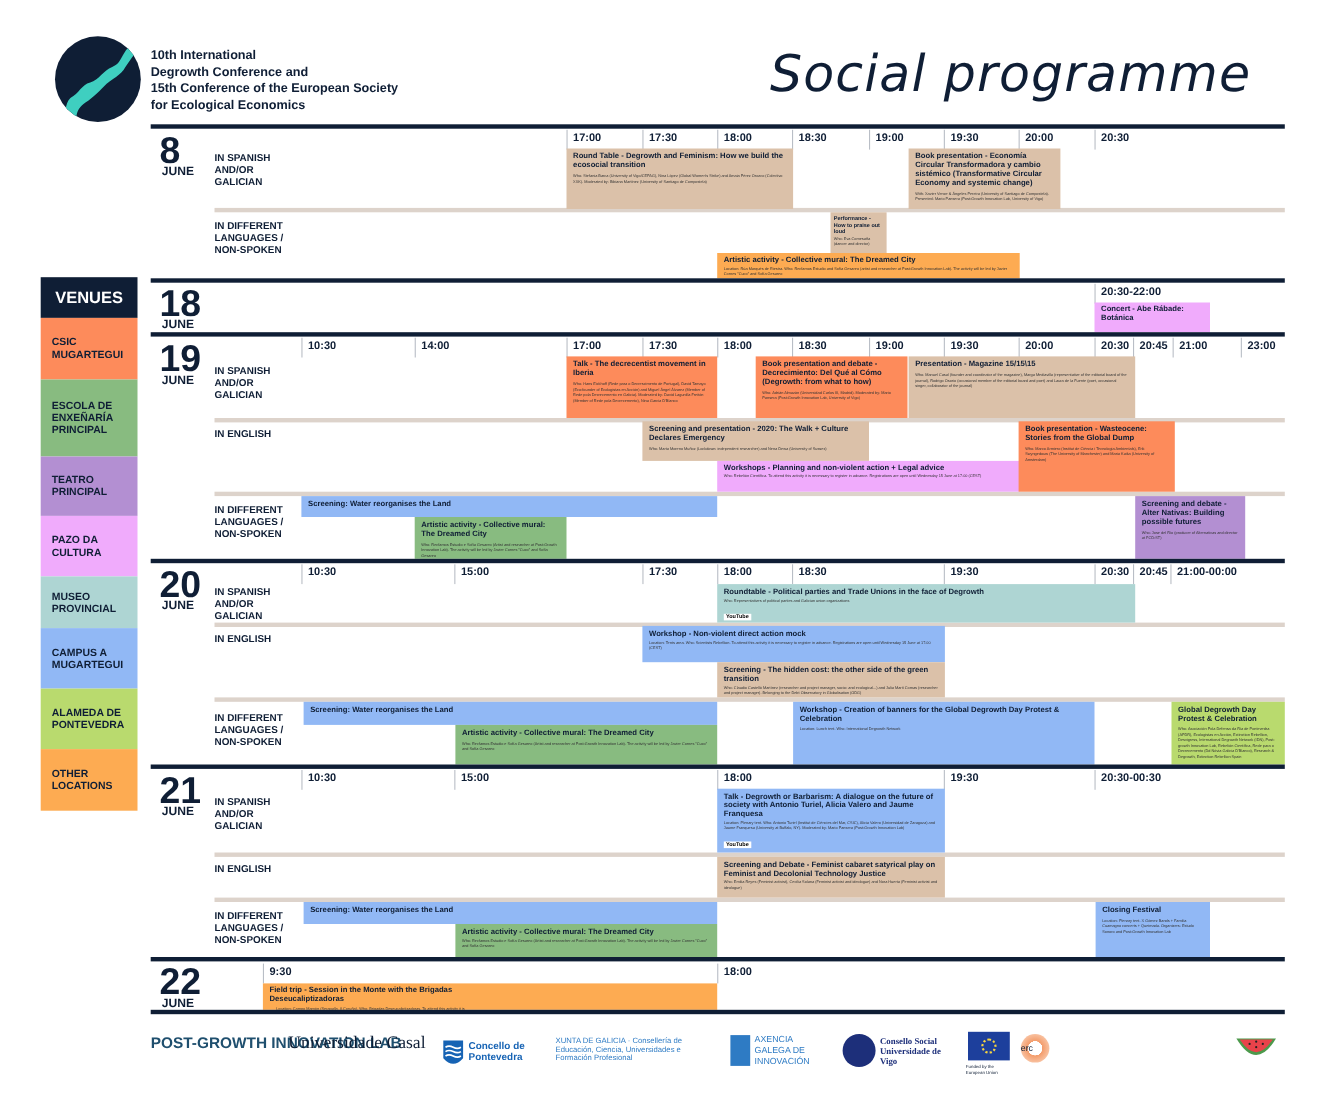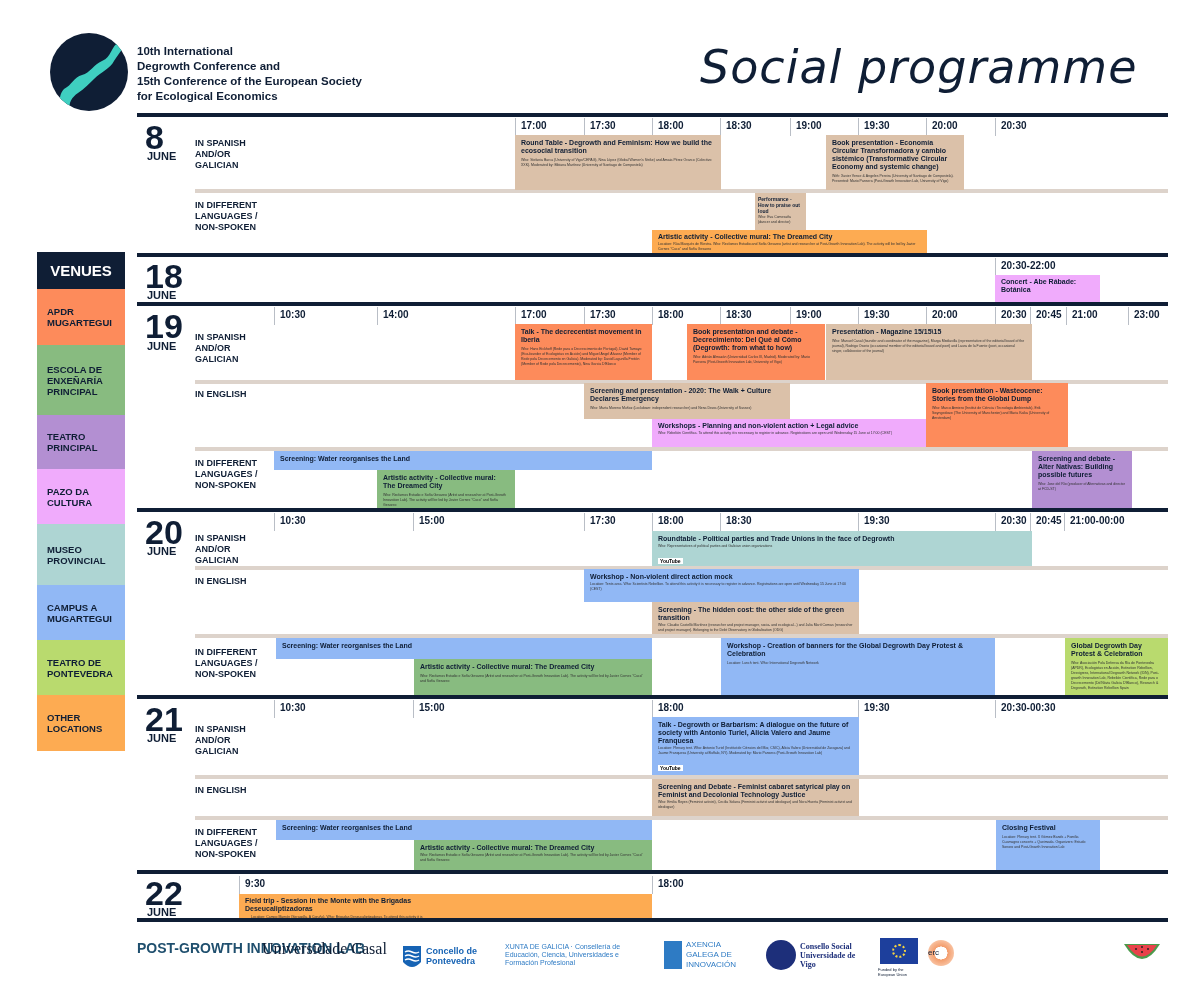--- a/index.html
+++ b/index.html
@@ -43,27 +43,27 @@
 <div class="abs conf-title">
   <div>10th International</div>
   <div>Degrowth Conference and</div>
   <div>15th Conference of the European Society</div>
   <div>for Ecological Economics</div>
 </div>
 <div class="abs main-title">Social programme</div>
 
 <div class="venues">
   <div class="v-head">VENUES</div>
-  <div class="v-item c-mug" style="height:56px">APDR MUGARTEGUI</div>
+  <div class="v-item c-mug" style="height:56px">CSIC MUGARTEGUI</div>
   <div class="v-item c-esc" style="height:70px">ESCOLA DE ENXEÑARÍA PRINCIPAL</div>
   <div class="v-item c-tea" style="height:54px">TEATRO PRINCIPAL</div>
   <div class="v-item c-paz" style="height:55px">PAZO DA CULTURA</div>
-  <div class="v-item c-mus" style="height:61px">MUSEO PROVINCIAL</div>
+  <div class="v-item c-mus" style="height:47px">MUSEO PROVINCIAL</div>
   <div class="v-item c-cam" style="height:55px">CAMPUS A MUGARTEGUI</div>
-  <div class="v-item c-ala" style="height:55px">TEATRO DE PONTEVEDRA</div>
+  <div class="v-item c-ala" style="height:55px">ALAMEDA DE PONTEVEDRA</div>
   <div class="v-item c-oth" style="height:56px">OTHER LOCATIONS</div>
 </div>
 
 <div class="rule" style="top:113px"></div>
 <div class="day-num" style="left:145px;top:122px">8</div>
 <div class="day-mon" style="left:147px;top:150px">JUNE</div>
 <div class="lang" style="top:138px;width:70px">IN SPANISH AND/OR GALICIAN</div>
 <div class="sep" style="top:189px"></div>
 <div class="lang" style="top:200px;width:75px">IN DIFFERENT LANGUAGES / NON-SPOKEN</div>
 

